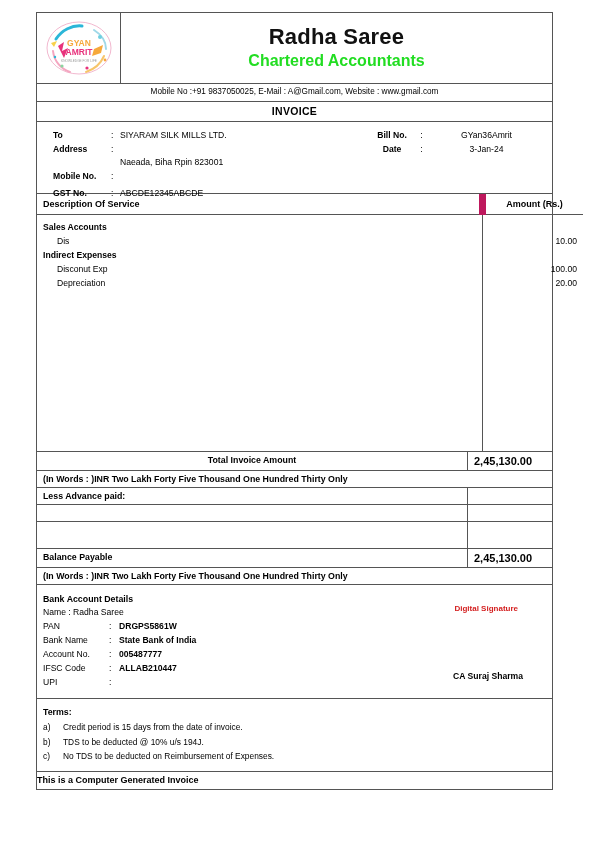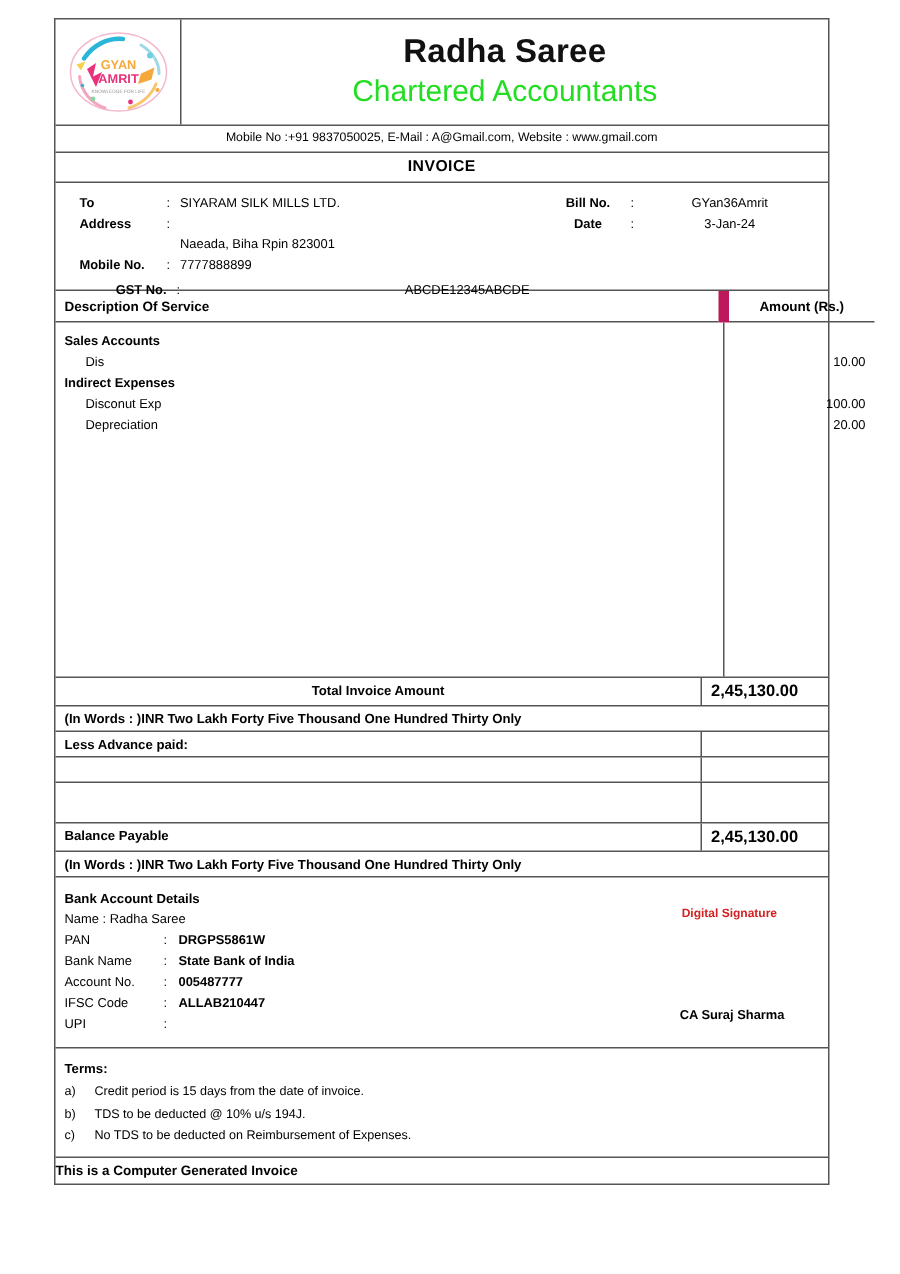--- a/index.html
+++ b/index.html
@@ -65,22 +65,22 @@
     box-sizing: border-box;
   }
   .co-name {
     font-size: 22px;
     font-weight: bold;
     letter-spacing: 0.2px;
     line-height: 1.15;
     color: #111111;
   }
   .co-sub {
-    font-size: 20px;
-    font-weight: normal;
+    font-size: 16px;
+    font-weight: bold;
     line-height: 1.2;
     margin-top: 2px;
     color: #22dd22;
   }
 
   
   .addr {
     border-bottom: 1px solid #555555;
     text-align: center;
     font-size: 8.2px;
@@ -136,21 +136,21 @@
     flex: none;
   }
   .bt-right .kv .k { width: 50px; }
   .kv .c { width: 9px; flex: none; }
   .kv .v { flex: 1; font-weight: normal; white-space: normal; }
   .kv-cont {
     font-size: 8.6px;
     line-height: 1.58;
     padding-left: 67px;
   }
-  .kv.gap { margin-top: 3px; text-align: right; }
+  .kv.gap { margin-top: 3px; }
 
   
   .tbl { width: 100%; border-collapse: collapse; table-layout: fixed; }
   .tbl td, .tbl th {
     border: 0;
     padding: 0;
     vertical-align: top;
   }
   .col-desc { width: 430px; }
   .col-amt  { width: 85px; }
@@ -302,21 +302,20 @@
           <span class="v">SIYARAM SILK MILLS LTD.</span>
         </div>
         <div class="kv">
           <span class="k">Address</span>
           <span class="c">:</span>
         </div>
         <div class="kv-cont">Naeada, Biha Rpin 823001</div>
         <div class="kv">
           <span class="k">Mobile No.</span>
           <span class="c">:</span>
-          <span class="v">7777888899</span>
         </div>
         <div class="kv gap">
           <span class="k">GST No.</span>
           <span class="c">:</span>
           <span class="v">ABCDE12345ABCDE</span>
         </div>
       </div>
       <div class="bt-right">
         <div class="kv">
           <span class="k">Bill No.</span>

